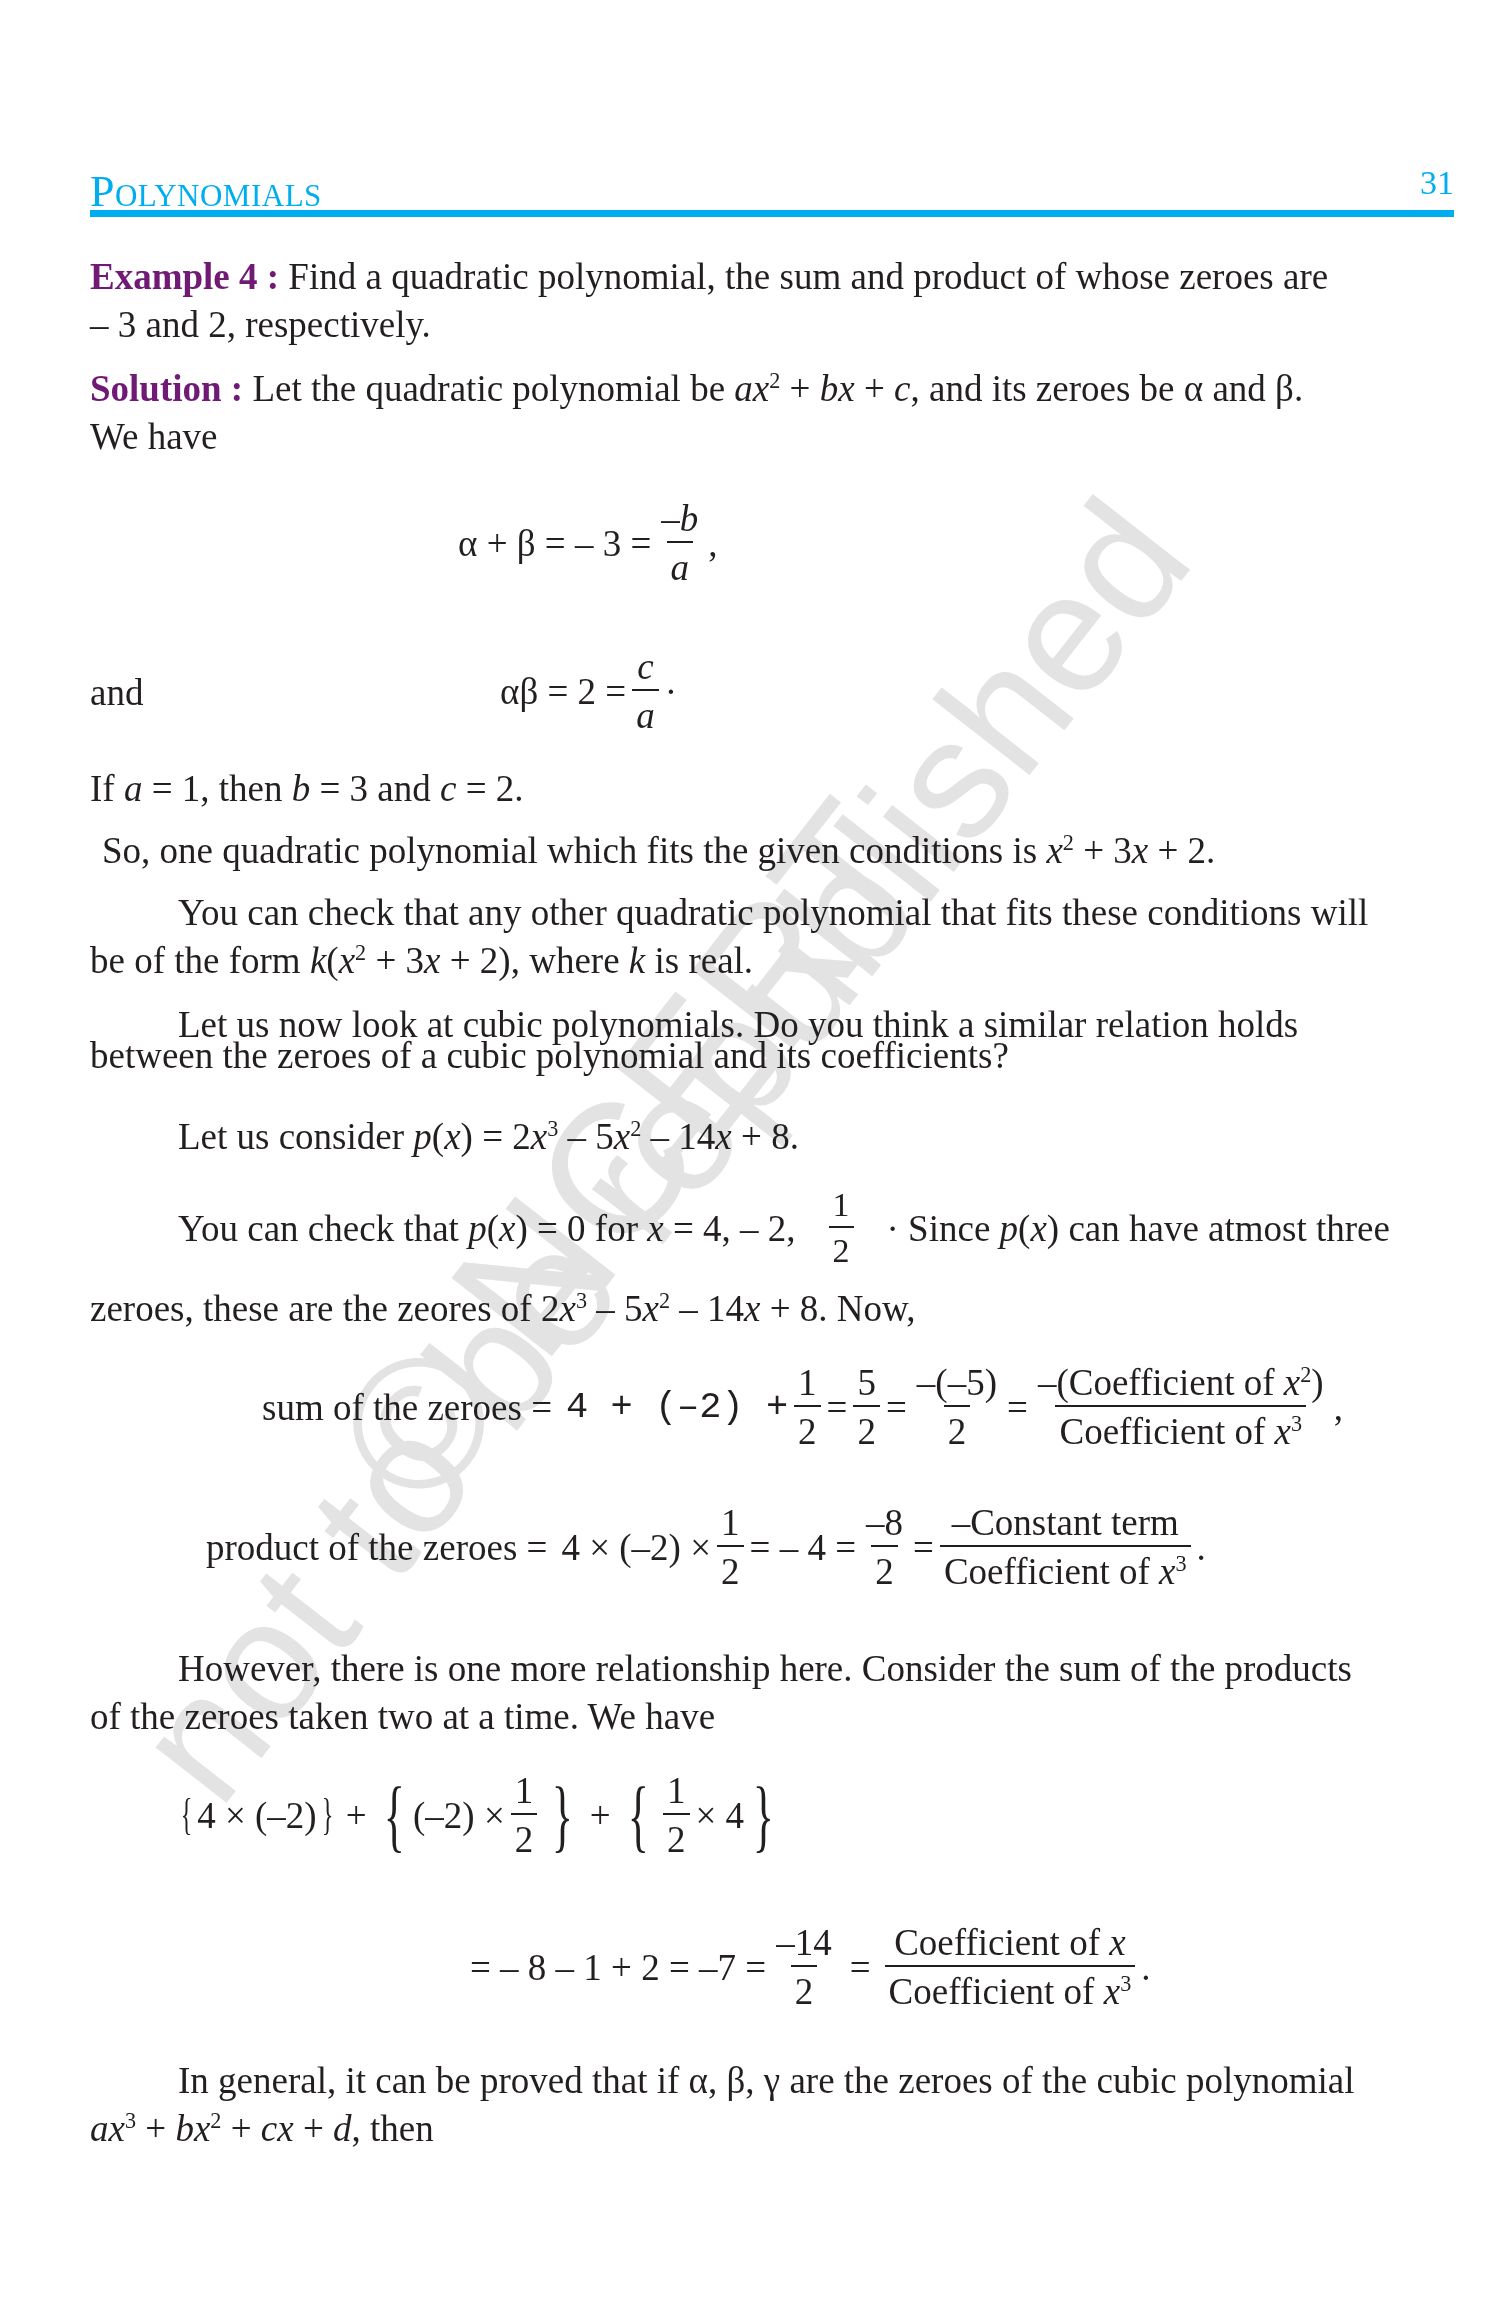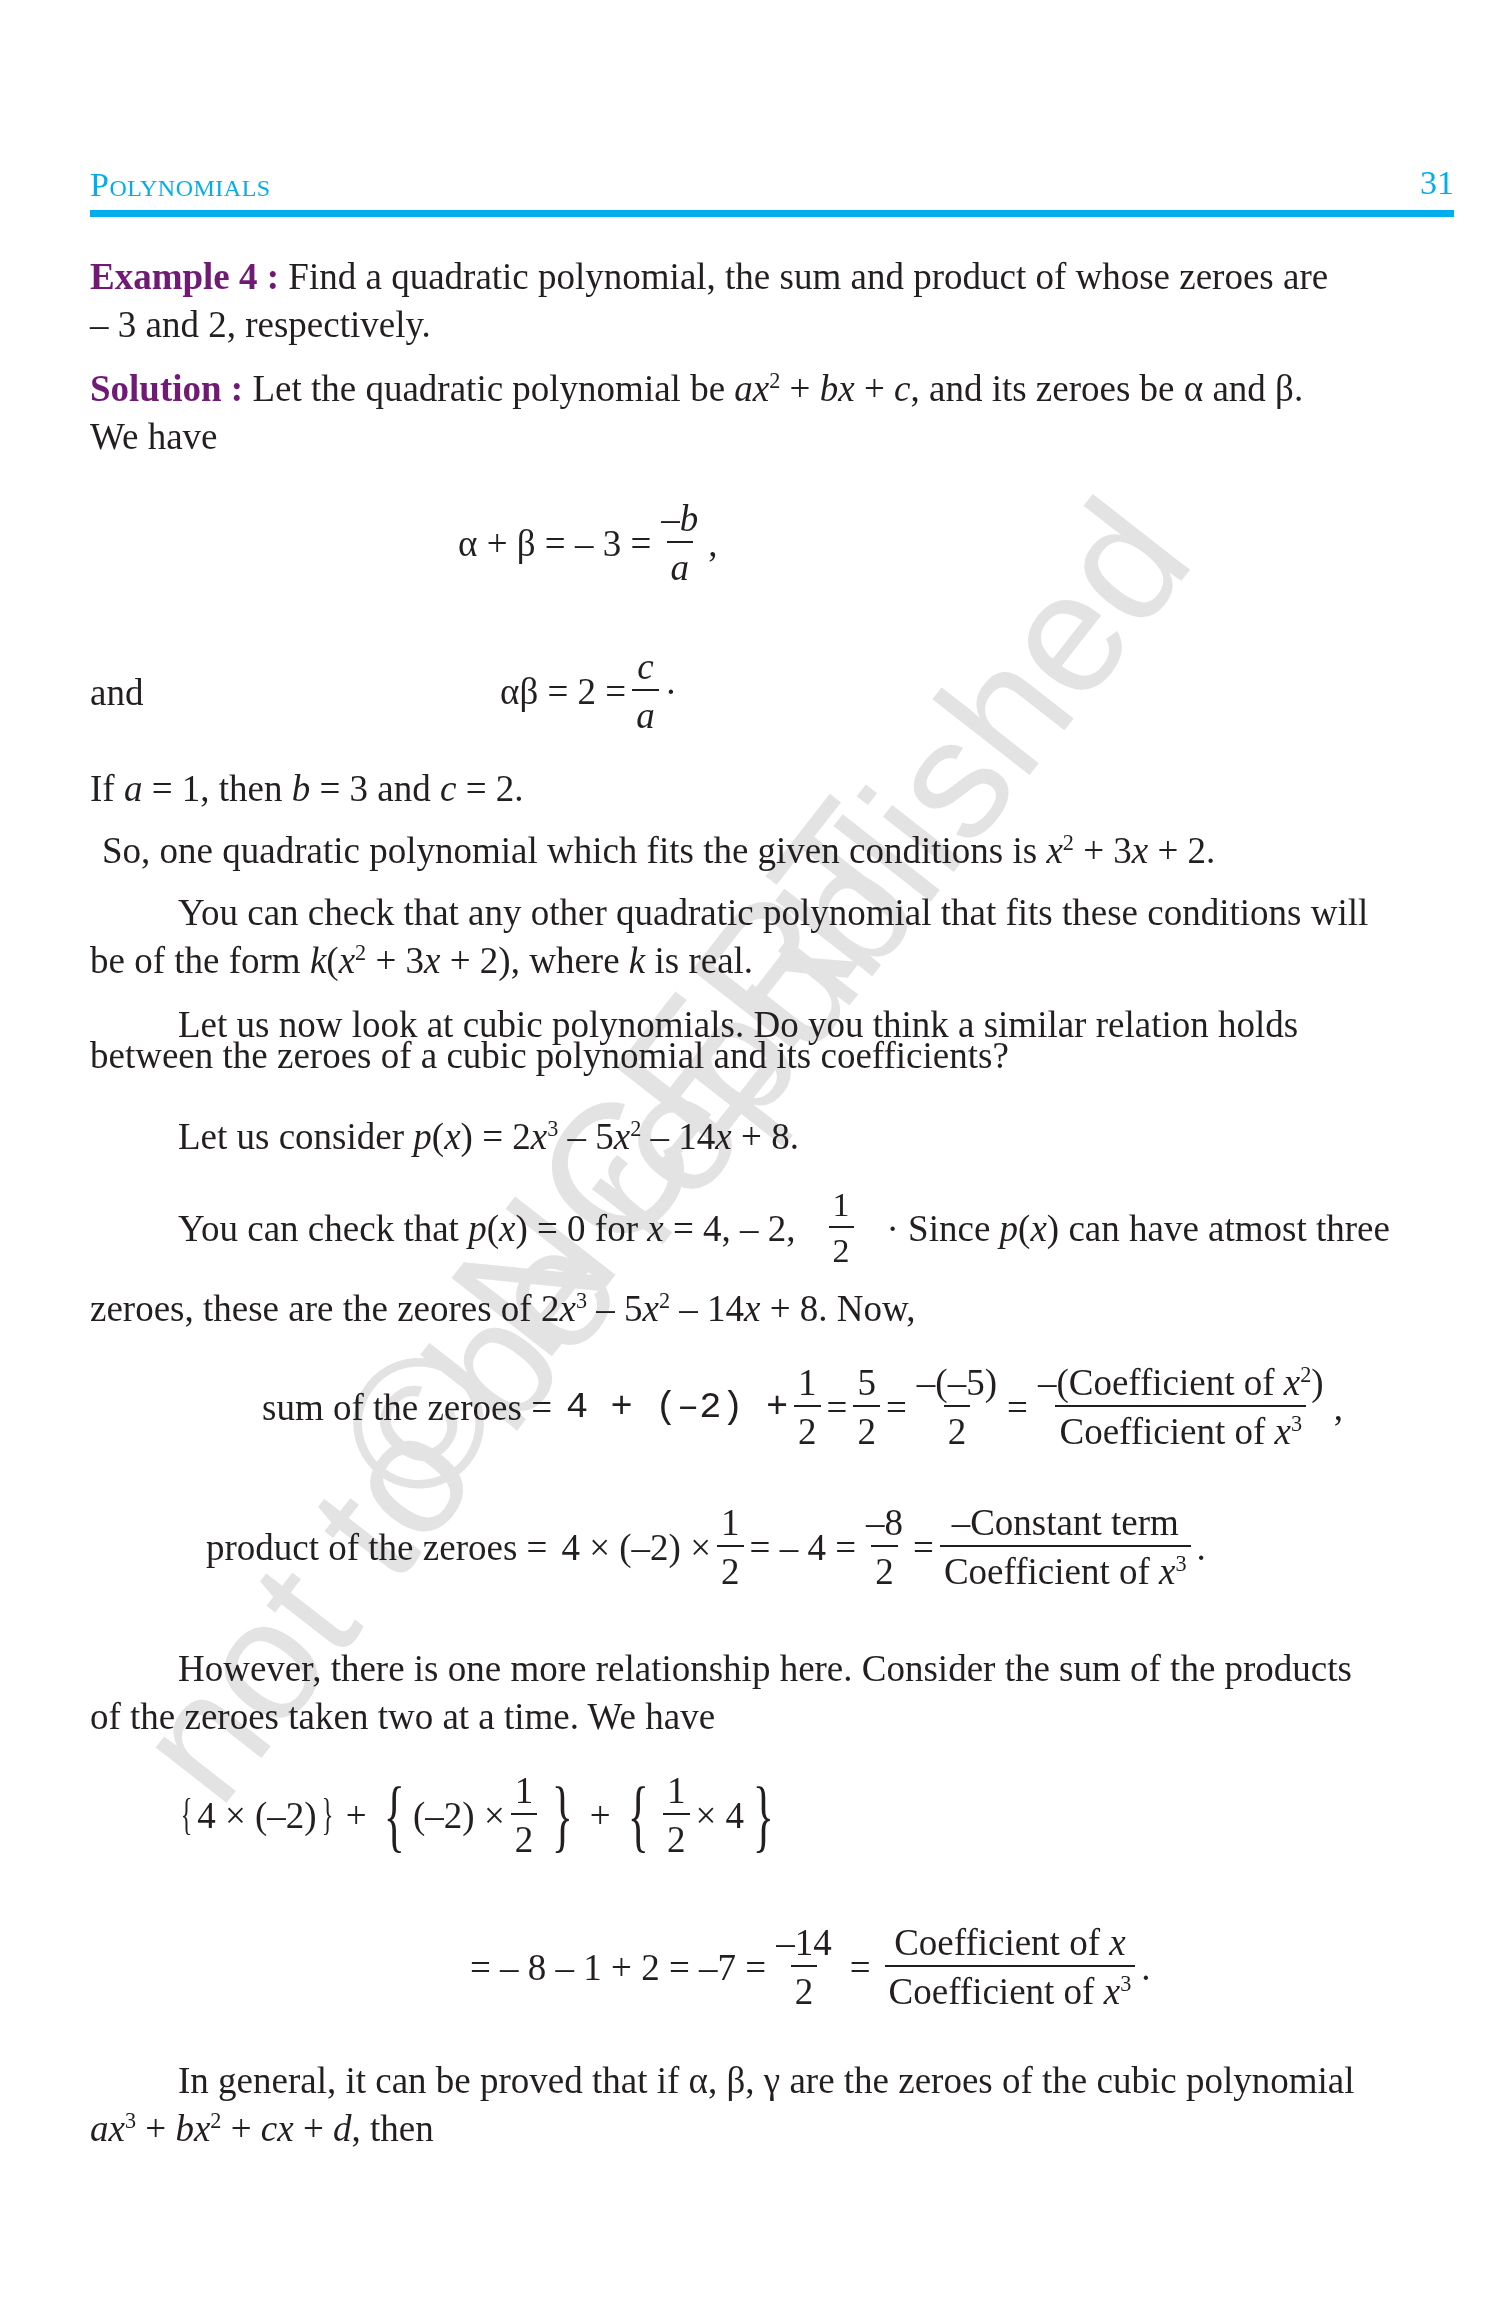--- a/index.html
+++ b/index.html
@@ -5,21 +5,21 @@
   html, body { margin: 0; padding: 0; background: #ffffff; }
   body {
     width: 1506px; height: 2302px; position: relative; overflow: hidden;
     font-family: "Liberation Serif", "DejaVu Serif", serif;
     color: #231f20;
     font-size: 37px;
   }
   .page { position: absolute; left: 0; top: 0; width: 1506px; height: 2302px; }
   .header-title {
     position: absolute; left: 90px; top: 166px;
-    color: #00aeef; font-size: 34px; font-variant: small-caps; letter-spacing: 0.5px;
+    color: #00aeef; font-size: 44px; font-variant: small-caps; letter-spacing: 0.5px;
   }
   .page-number {
     position: absolute; right: 52px; top: 164px;
     color: #00aeef; font-size: 34px;
   }
   .header-rule {
     position: absolute; left: 90px; top: 210px; width: 1364px; height: 7px;
     background: #00aeef;
   }
   .line { position: absolute; left: 90px; white-space: nowrap; line-height: 1; }

